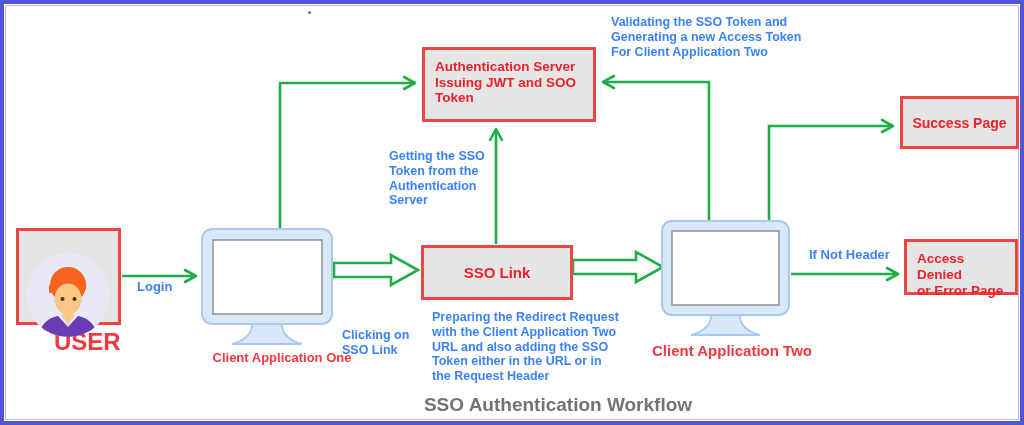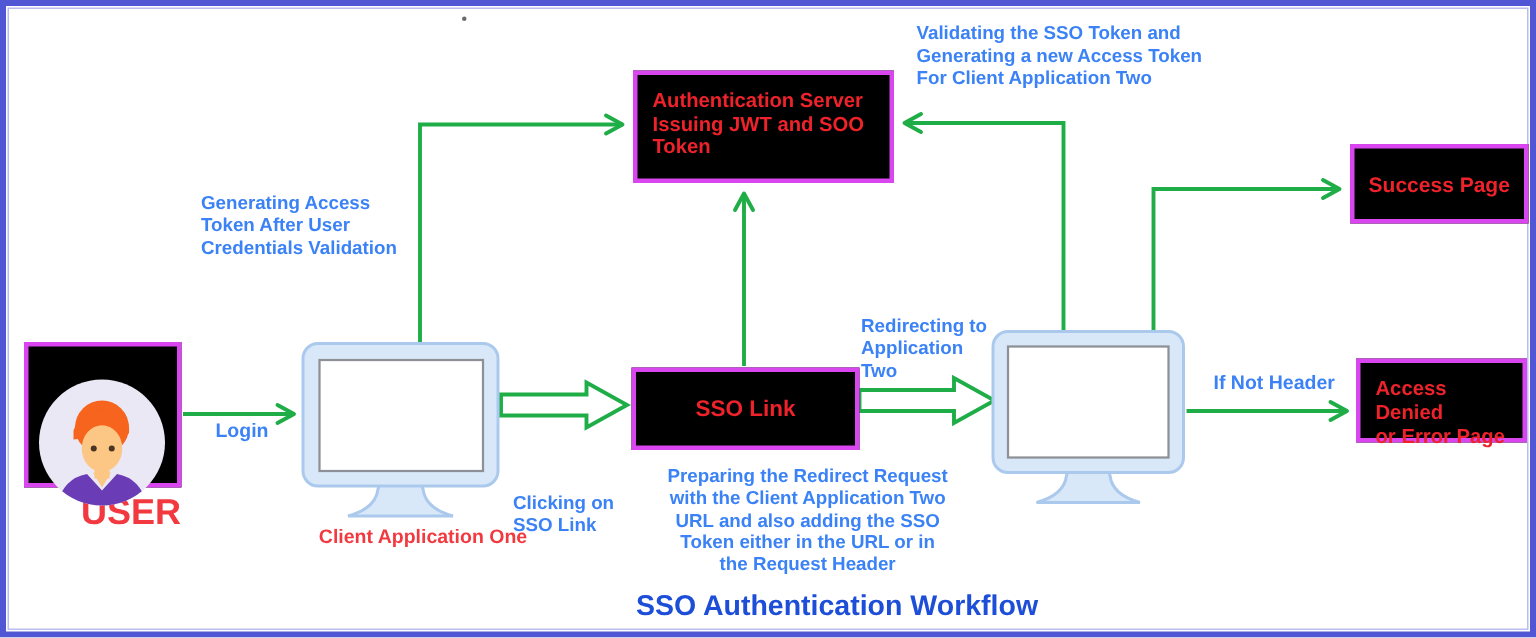--- a/index.html
+++ b/index.html
@@ -8,35 +8,35 @@
     border:4px solid #5156d5;outline:1px solid #b9bdf0;outline-offset:-6px;
     background:#ffffff;overflow:hidden;
     font-family:"Liberation Sans", sans-serif;
   }
   .abs{position:absolute;}
   .ann{
     position:absolute;font-weight:bold;font-size:12.5px;line-height:1.18;
     color:#3b82f6;white-space:pre-line;
   }
   .redbox{
-    position:absolute;box-sizing:border-box;border:3px solid #d946ef;background:#000000;
+    position:absolute;box-sizing:border-box;border:3px solid #ef4444;background:#e5e5e5;
     color:#ed222a;font-weight:bold;white-space:pre-line;
   }
   .redbox.center{display:flex;align-items:center;justify-content:center;text-align:center;}
   .caption{
     position:absolute;color:#f2393f;font-weight:bold;text-align:center;
     white-space:nowrap;
   }
   .screen-text{
     position:absolute;color:#ee3a40;font-weight:bold;font-size:12.5px;
     line-height:1.2;white-space:pre-line;
   }
   .title{
     position:absolute;left:94px;top:390px;width:920px;text-align:center;
-    font-size:19px;font-weight:bold;color:#1d4ed8;white-space:nowrap;
+    font-size:19px;font-weight:bold;color:#737373;white-space:nowrap;
   }
   .dot{position:absolute;left:304px;top:7px;width:3px;height:3px;background:#6b6b6b;border-radius:50%;}
   svg{display:block;}
   .overlay{position:absolute;left:0;top:0;z-index:1;}
   .node{z-index:2;}
 </style>
 </head>
 <body>
 
 <div class="stage">
@@ -103,40 +103,39 @@
   <div class="redbox node center" style="left:417px;top:241px;width:152px;height:55px;font-size:15px;">SSO Link</div>
 
   <svg class="abs node" style="left:656px;top:215px;" width="133" height="122" viewBox="0 0 133 122">
     <path d="M52,95 L51,98 C50,107 42,113 31,116 L100,116 C89,113 81,107 80,98 L79,95 Z" fill="#d9e8f9" stroke="#aac9ec" stroke-width="2"></path>
     <rect x="2" y="2" width="127" height="94" rx="10" fill="#d9e8f9" stroke="#aac9ec" stroke-width="2"></rect>
     <rect x="12" y="12" width="107" height="74" fill="#ffffff" stroke="#8d9097" stroke-width="1.5"></rect>
   </svg>
   <div class="screen-text" style="left:678px;top:231px;width:100px;">SSO Request
 Received with
 SSO Token</div>
+  <div class="caption" style="left:637px;top:338px;width:182px;font-size:15px;">Client Application Two</div>
 
   <div class="redbox node center" style="left:896px;top:92px;width:119px;height:53px;font-size:14px;">Success Page</div>
 
   <div class="redbox node" style="left:900px;top:235px;width:114px;height:56px;padding:9px 4px 0 10px;font-size:13.5px;line-height:1.18;">Access Denied
 or Error Page</div>
 
-  <div class="ann" style="left:133px;top:275px;width:42px;text-align:right;font-size:13px;">Login</div>
-  <div class="ann" style="left:130px;top:124px;">Generating Access
-Token After User
-Credentials Validation</div>
+  <div class="ann" style="left:133px;top:275px;width:42px;text-align:left;font-size:13px;">Login</div>
+  <div class="ann" style="left:385px;top:145px;">Getting the SSO
+Token from the
+Authentication
+Server</div>
   <div class="ann" style="left:607px;top:11px;">Validating the SSO Token and
 Generating a new Access Token
 For Client Application Two</div>
   <div class="ann" style="left:338px;top:282px;margin-top:42px;">Clicking on
 SSO Link</div>
-  <div class="ann" style="left:441px;top:306px;text-align:center;">Preparing the Redirect Request
+  <div class="ann" style="left:428px;top:306px;">Preparing the Redirect Request
 with the Client Application Two
 URL and also adding the SSO
 Token either in the URL or in
 the Request Header</div>
-  <div class="ann" style="left:570px;top:206px;">Redirecting to
-Application
-Two</div>
   <div class="ann" style="left:805px;top:243px;font-size:13px;">If Not Header</div>
 
   <div class="title">SSO Authentication Workflow</div>
 
 </div>
 
 </body></html>

